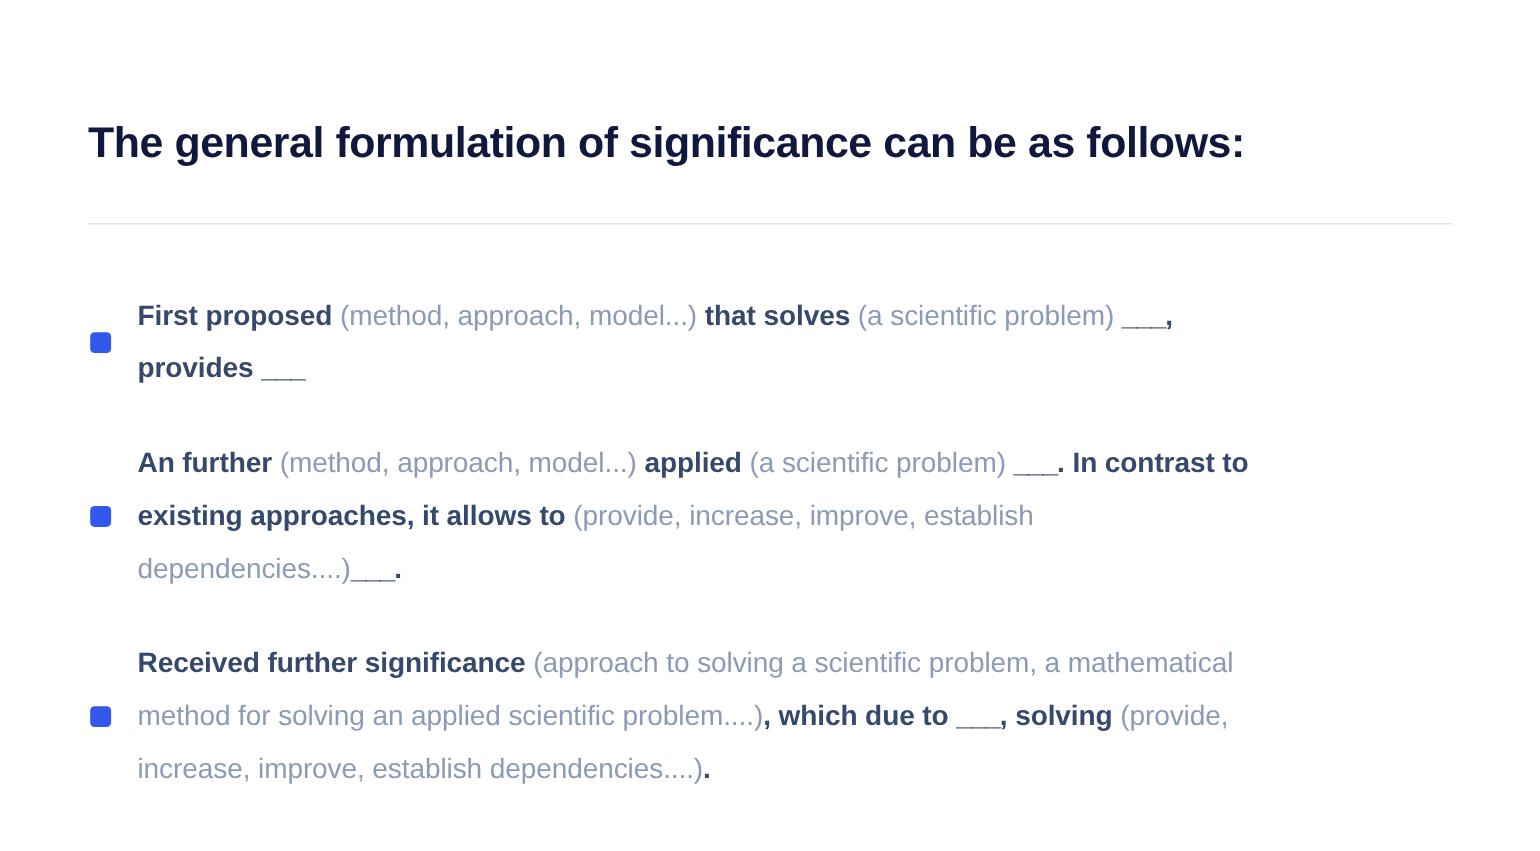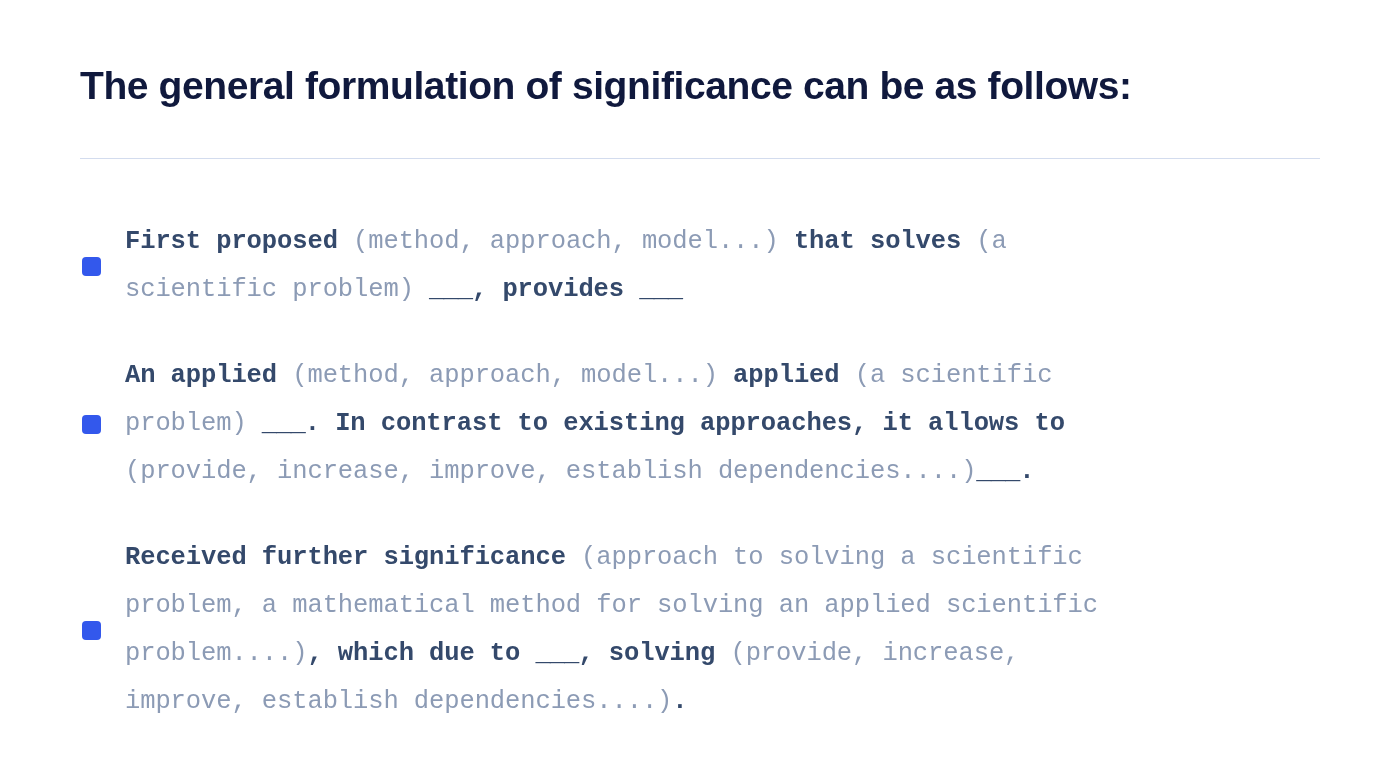--- a/index.html
+++ b/index.html
@@ -19,20 +19,21 @@
     width: 1400px;
     height: 774px;
     position: relative;
     background: #ffffff;
   }
 
   
   .header {
     padding: 62px 80px 0 80px;
     box-sizing: border-box;
+    margin-top: 45px;
   }
   .slide-title {
     font-size: 39px;
     line-height: 48px;
     font-weight: bold;
     color: #10193d;
     letter-spacing: -0.4px;
     margin: 0;
     white-space: nowrap;
   }
@@ -71,21 +72,20 @@
   }
 
   .bullet-text {
     flex: 0 1 auto;
     max-width: 1028px;
     font-size: 25.5px;
     line-height: 48px;
     color: #8c9bb5;
     font-weight: normal;
     letter-spacing: -0.1px;
-    font-family: Liberation Mono, monospace;
   }
 
   .bullet-text b {
     color: #34496b;
     font-weight: bold;
   }
   .bullet-text .blank {
     color: #34496b;
     font-weight: bold;
     letter-spacing: -1px;
@@ -107,21 +107,21 @@
 
   <ul class="bullet-list">
 
     <li class="bullet-item">
       <span class="bullet-marker" style="background: rgb(51, 88, 236);"></span>
       <span class="bullet-text"><b>First proposed </b><span class="muted">(method, approach, model...) </span><b>that solves </b><span class="muted">(a scientific problem) </span><span class="blank">___</span><b>, provides </b><span class="blank">___</span></span>
     </li>
 
     <li class="bullet-item">
       <span class="bullet-marker" style="background: rgb(51, 88, 236);"></span>
-      <span class="bullet-text"><b>An applied </b><span class="muted">(method, approach, model...) </span><b>applied </b><span class="muted">(a scientific problem) </span><span class="blank">___</span><b>. In contrast to existing approaches, it allows to </b><span class="muted">(provide, increase, improve, establish dependencies....)</span><span class="blank">___</span><b>.</b></span>
+      <span class="bullet-text"><b>An further </b><span class="muted">(method, approach, model...) </span><b>applied </b><span class="muted">(a scientific problem) </span><span class="blank">___</span><b>. In contrast to existing approaches, it allows to </b><span class="muted">(provide, increase, improve, establish dependencies....)</span><span class="blank">___</span><b>.</b></span>
     </li>
 
     <li class="bullet-item">
       <span class="bullet-marker" style="background: rgb(51, 88, 236);"></span>
       <span class="bullet-text"><b>Received further significance </b><span class="muted">(approach to solving a scientific problem, a mathematical method for solving an applied scientific problem....)</span><b>, which due to </b><span class="blank">___</span><b>, solving </b><span class="muted">(provide, increase, improve, establish dependencies....)</span><b>.</b></span>
     </li>
 
   </ul>
 
 </div>

